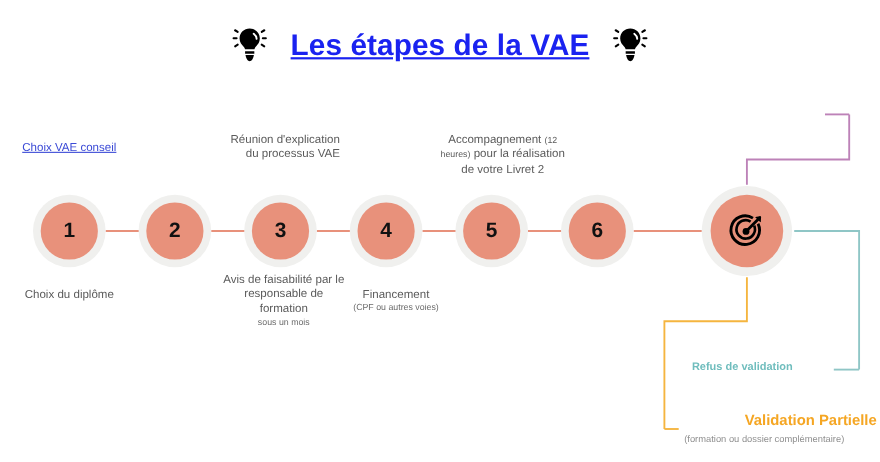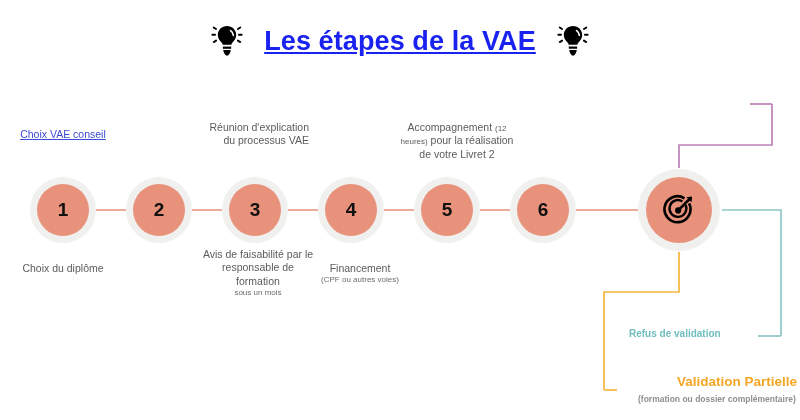--- a/index.html
+++ b/index.html
@@ -53,23 +53,22 @@
   .cap a, .cap .link{
     color:#3b4ad6;text-decoration:underline;
   }
 
   
   .branch{position:absolute;font-weight:bold;white-space:nowrap;}
   .b-total{color:#bd82b8;font-size:13.5px;}
   .b-refus{color:#6fbdbd;font-size:10px;}
   .b-part{color:#f5a623;font-size:13.5px;}
   .b-part-sub{
-    position:absolute;color:#8f8f8f;font-size:8.5px;font-weight:bold;
+    position:absolute;color:#8f8f8f;font-size:8.5px;font-weight:normal;
     white-space:nowrap;
-    margin-left:16px;
   }
 </style>
 </head>
 <body>
 
 <div id="stage">
 
   <div class="title-row">
     <span>
       <svg class="bulb" viewBox="0 0 34 40" aria-hidden="true">

